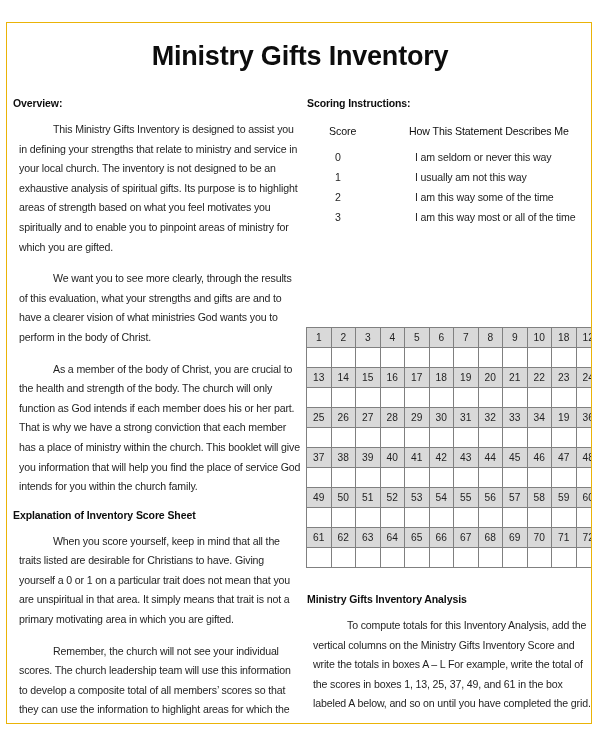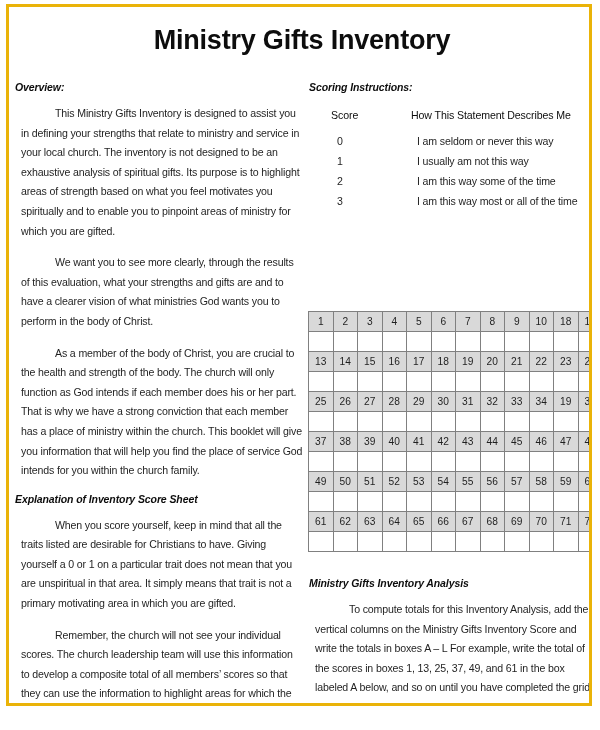--- a/index.html
+++ b/index.html
@@ -12,25 +12,25 @@
     height: 730px;
     overflow: hidden;
     font-family: "Liberation Sans", sans-serif;
     color: #1a1a1a;
   }
 
   
   #page {
     position: absolute;
     left: 6px;
-    top: 4px;
+    top: 22px;
     width: 586px;
     height: 702px;
     box-sizing: border-box;
-    border: 3px solid #eab308;
+    border: 1px solid #eab308;
     background: #ffffff;
     overflow: hidden;
   }
 
   
   #doc-title {
     position: absolute;
     left: 0;
     top: 18px;
     width: 586px;
@@ -49,21 +49,20 @@
   }
   #col-left  { left: 6px;   width: 288px; }
   #col-right { left: 300px; width: 286px; }
 
   h2.section-head {
     margin: 0 0 11px 0;
     font-size: 10.5px;
     font-weight: bold;
     color: #0d0d0d;
     letter-spacing: -0.1px;
-    font-style: italic;
   }
 
   p.body {
     margin: 0 0 12px 6px;
     font-size: 10.6px;
     line-height: 19.6px;
     text-indent: 34px;
     text-align: left;
     color: #1f1f1f;
     letter-spacing: -0.15px;

